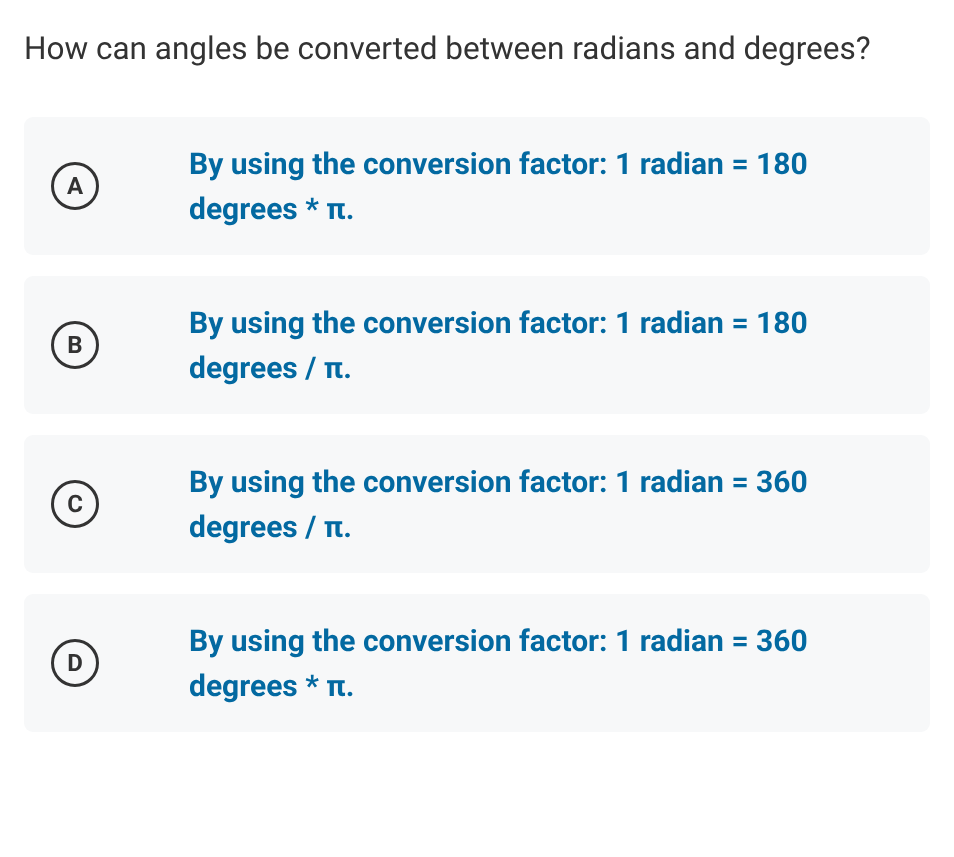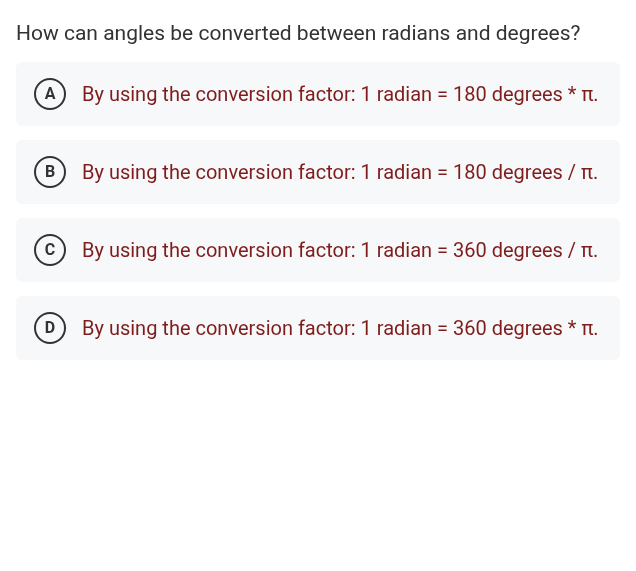--- a/index.html
+++ b/index.html
@@ -11,21 +11,21 @@
       font-family: -apple-system, BlinkMacSystemFont, "Segoe UI", Roboto, "Helvetica Neue", Arial, sans-serif;
       background: #ffffff;
       padding: 18px 16px;
       width: 636px;
       color: #333333;
     }
     .question-text {
       font-size: 21px;
       line-height: 1.5;
       color: #333333;
-      margin-bottom: 12px;
+      margin-bottom: 28px;
       font-weight: 400;
     }
     .options-container {
       display: flex;
       flex-direction: column;
       gap: 14px;
     }
     .option {
       background: #f7f8f9;
       border-radius: 6px;
@@ -44,22 +44,23 @@
       display: flex;
       align-items: center;
       justify-content: center;
       font-weight: 700;
       font-size: 16px;
       color: #333333;
     }
     .option-text {
       font-size: 20px;
       line-height: 1.5;
-      color: #7f1d1d;
-      font-weight: 400;
+      color: #0369a1;
+      font-weight: 700;
+      margin-left: 44px;
     }
   </style>
 </head>
 <body>
 
 <div class="question-text">How can angles be converted between radians and degrees?</div>
 
 <div class="options-container">
   <div class="option">
     <div class="option-letter">A</div>

